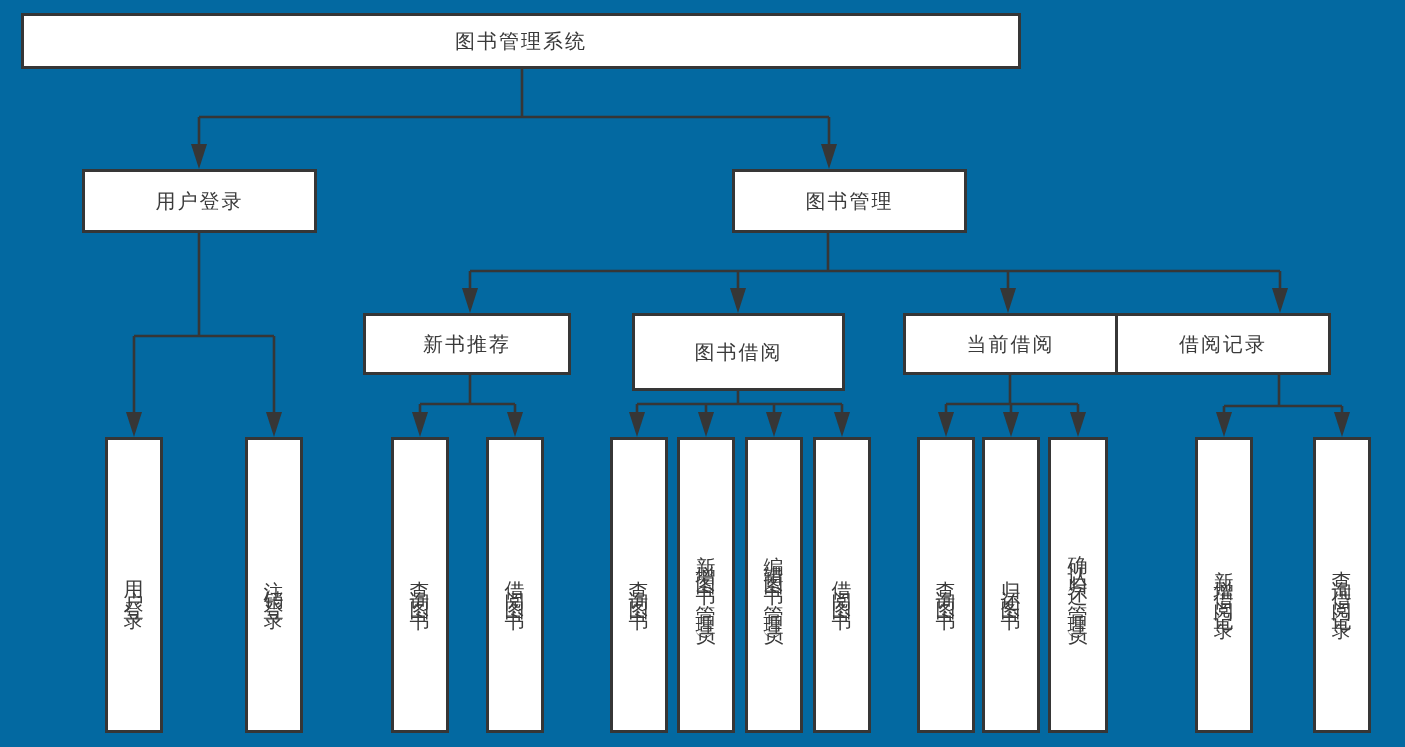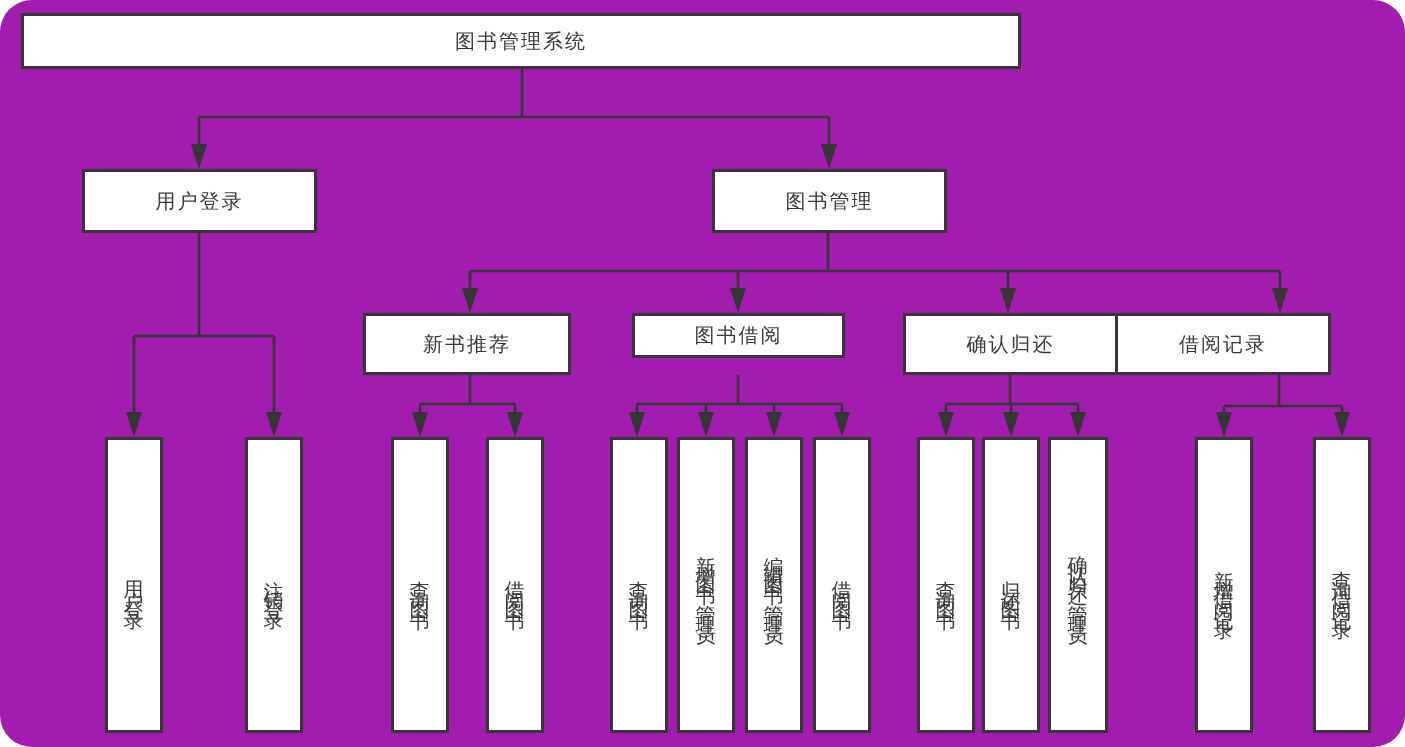--- a/index.html
+++ b/index.html
@@ -2,23 +2,22 @@
 <html><head>
 <meta charset="utf-8">
 <style>
   * { margin: 0; padding: 0; box-sizing: border-box; }
   html, body { background: #ffffff; }
   body { font-family: "Liberation Sans", sans-serif; }
   .canvas {
     position: relative;
     width: 1405px;
     height: 747px;
-    background: #a21caf;
+    background: #0369a1;
     overflow: hidden;
-    border-radius: 32px;
   }
   .connectors {
     position: absolute;
     left: 0; top: 0;
     width: 1405px; height: 747px;
   }
   .box {
     position: absolute;
     background: #ffffff;
     border: 3px solid #363636;
@@ -94,32 +93,32 @@
     </g>
   </svg>
 
   <div class="box" style="left:21px; top:13px; width:1000px; height:56px">
     <span>图书管理系统</span>
   </div>
 
   <div class="box" style="left:82px; top:169px; width:235px; height:64px">
     <span>用户登录</span>
   </div>
-  <div class="box" style="left:712px; top:169px; width:235px; height:64px">
+  <div class="box" style="left:732px; top:169px; width:235px; height:64px">
     <span>图书管理</span>
   </div>
 
   <div class="box" style="left:363px; top:313px; width:208px; height:62px">
     <span>新书推荐</span>
   </div>
-  <div class="box" style="left:632px; top:313px; width:213px; height:45px">
+  <div class="box" style="left:632px; top:313px; width:213px; height:78px">
     <span>图书借阅</span>
   </div>
   <div class="box" style="left:903px; top:313px; width:215px; height:62px">
-    <span>确认归还</span>
+    <span>当前借阅</span>
   </div>
   <div class="box" style="left:1115px; top:313px; width:216px; height:62px">
     <span>借阅记录</span>
   </div>
 
   <div class="box vert" style="left:105px; top:437px; width:58px; height:296px">
     <span>用户登录</span>
   </div>
   <div class="box vert" style="left:245px; top:437px; width:58px; height:296px">
     <span>注销登录</span>

